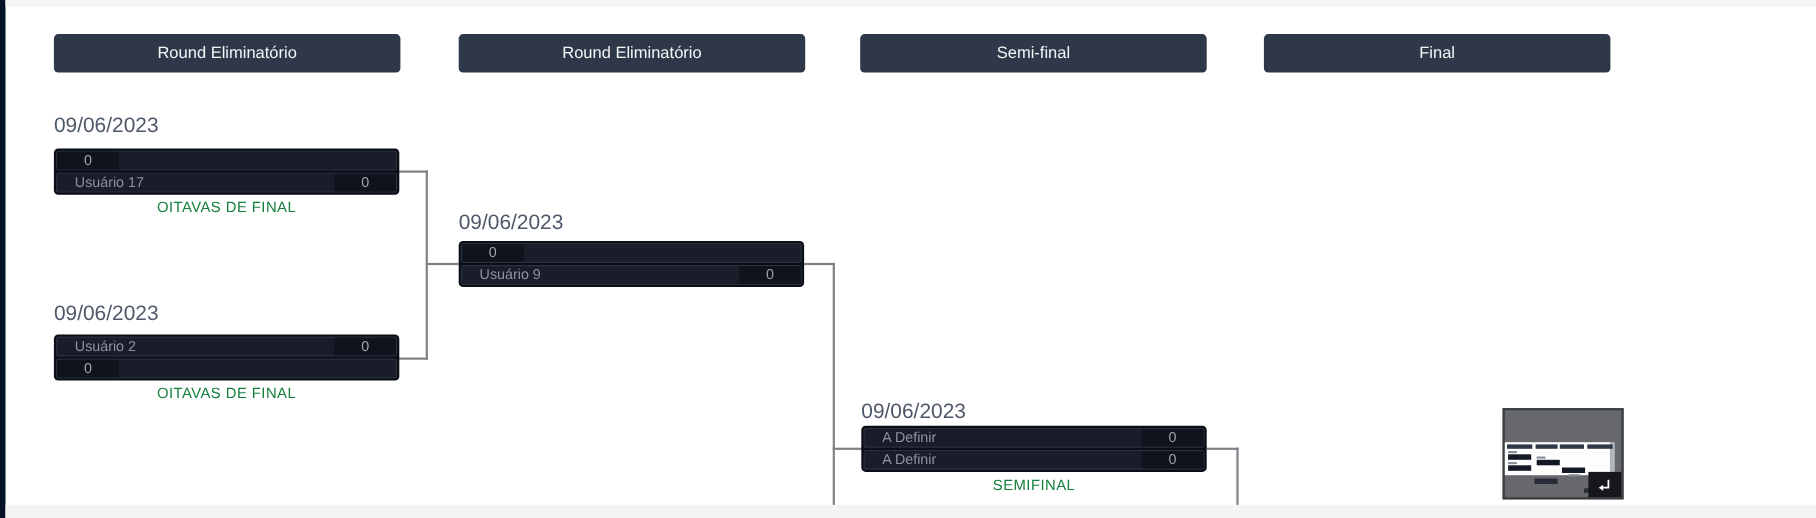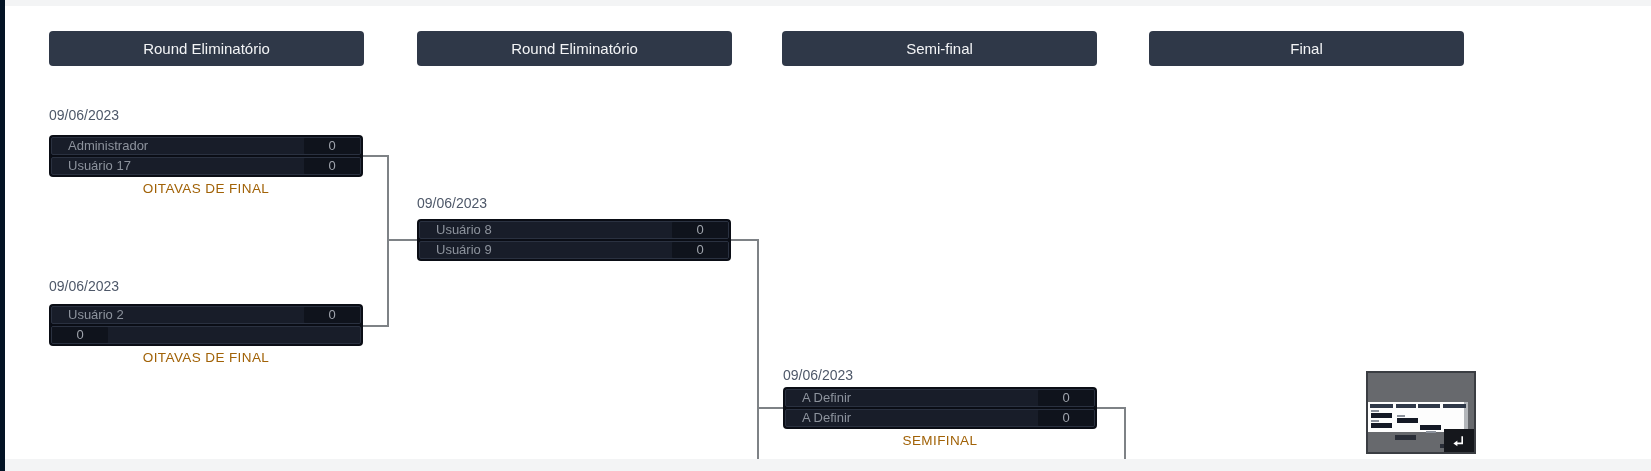--- a/index.html
+++ b/index.html
@@ -8,27 +8,27 @@
 
   .left-strip{position:absolute;left:0;top:0;width:5px;height:471px;background:#031325;}
   .frame-bar{position:absolute;left:5px;right:0;background:#f3f4f5;}
   .frame-bar.top{top:0;height:6px;}
   .frame-bar.bottom{top:459px;height:12px;}
 
   .round-header{position:absolute;top:31px;width:315px;height:35px;background:#2f3848;border-radius:4px;
     display:flex;align-items:center;justify-content:center;color:#f3f4f6;font-size:15px;}
 
   .match{position:absolute;width:314px;}
-  .match .date{font-size:14px;line-height:16px;color:#4e5869;}
+  .match .date{font-size:19px;line-height:16px;color:#4e5869;}
   .card{background:#0a0d15;border-radius:4px;padding:2px;box-sizing:border-box;}
   .team-row{display:flex;align-items:stretch;height:16px;background:#181d29;border:1px solid #2a3140;border-radius:2px;}
   .team-row + .team-row{margin-top:2px;justify-content:space-between;}
   .team-name{flex:1;padding-left:16px;color:#8d939d;font-size:13px;line-height:16px;white-space:nowrap;overflow:hidden;}
   .team-score{width:56px;background:#0f131c;color:#9fa4ac;font-size:13px;line-height:16px;text-align:center;border-radius:1px;}
-  .stage-label{margin-top:4px;text-align:center;color:#a16207;font-size:13.5px;letter-spacing:0.4px;}
+  .stage-label{margin-top:4px;text-align:center;color:#15803d;font-size:13.5px;letter-spacing:0.4px;}
 
   .connector{position:absolute;background:#7e8286;}
 
   .minimap{position:absolute;left:1366px;top:371px;width:110px;height:83px;background:#67696d;
     border:2px solid #3a3d42;box-sizing:border-box;}
   .mm{position:absolute;}
   .mm-view{left:0;top:29px;width:96px;height:30px;background:#fdfdfd;}
   .mm-scroll{left:96px;top:29px;width:4px;height:30px;background:#b3b6ba;}
   .mm-header{height:4px;background:#2f3848;top:31px;}
   .mm-card{height:5px;background:#141925;}
@@ -65,21 +65,20 @@
   <div class="connector" style="left:729px;top:239px;width:30px;height:2px;"></div>
   <div class="connector" style="left:757px;top:239px;width:2px;height:220px;"></div>
   <div class="connector" style="left:757px;top:407px;width:28px;height:2px;"></div>
   <div class="connector" style="left:1097px;top:407px;width:29px;height:2px;"></div>
   <div class="connector" style="left:1124px;top:407px;width:2px;height:52px;"></div>
 
   <div class="match" style="left:49px;top:107px;">
     <div class="date">09/06/2023</div>
     <div class="card" style="margin-top:12px;">
       <div class="team-row">
-        <div class="team-name">Administrador</div>
         <div class="team-score">0</div>
       </div>
       <div class="team-row">
         <div class="team-name">Usuário 17</div>
         <div class="team-score">0</div>
       </div>
     </div>
     <div class="stage-label">OITAVAS DE FINAL</div>
   </div>
 
@@ -94,21 +93,20 @@
         <div class="team-score">0</div>
       </div>
     </div>
     <div class="stage-label">OITAVAS DE FINAL</div>
   </div>
 
   <div class="match" style="left:417px;top:195px;">
     <div class="date">09/06/2023</div>
     <div class="card" style="margin-top:8px;">
       <div class="team-row">
-        <div class="team-name">Usuário 8</div>
         <div class="team-score">0</div>
       </div>
       <div class="team-row">
         <div class="team-name">Usuário 9</div>
         <div class="team-score">0</div>
       </div>
     </div>
   </div>
 
   <div class="match" style="left:783px;top:367px;">

